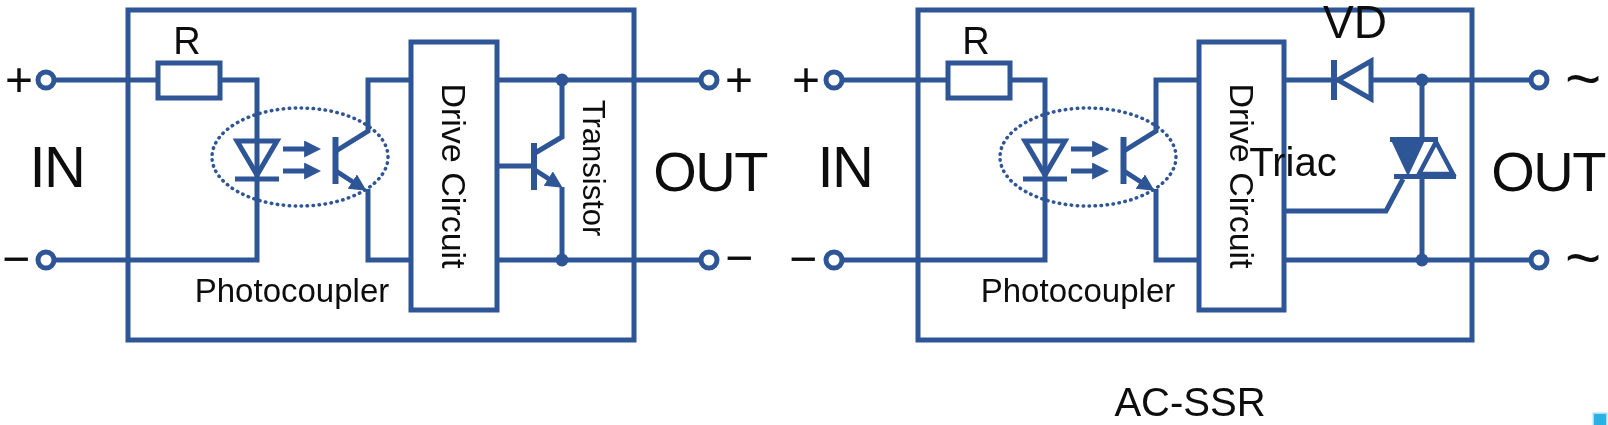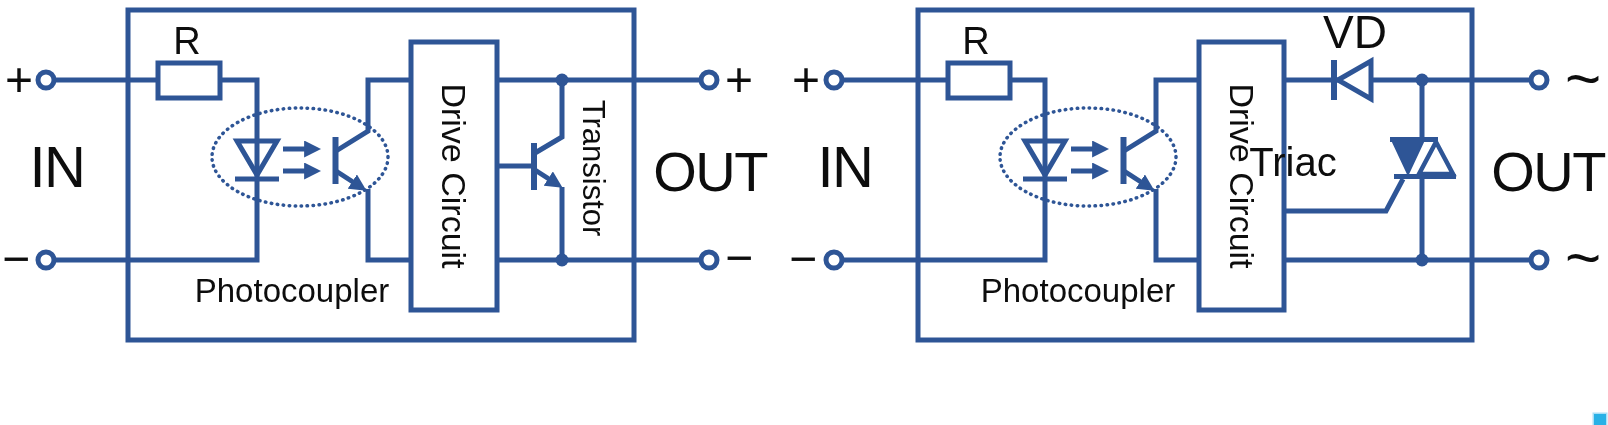--- a/index.html
+++ b/index.html
@@ -170,20 +170,21 @@
   <div class="lbl" style="left:739px;top:80px;font-size:48px;">+</div>
   <div class="lbl tight" style="left:710px;top:172px;font-size:56px;">OUT</div>
   <div class="lbl" style="left:739px;top:258px;font-size:48px;">−</div>
 
   <div class="lbl" style="left:806px;top:80px;font-size:48px;">+</div>
   <div class="lbl tight" style="left:845px;top:167px;font-size:58px;">IN</div>
   <div class="lbl" style="left:803px;top:259px;font-size:48px;">−</div>
   <div class="lbl" style="left:976px;top:41px;font-size:38px;">R</div>
   <div class="lbl" style="left:1078px;top:290px;font-size:33px;">Photocoupler</div>
   <div class="lbl rot" style="left:1242px;top:176px;font-size:34px;">Drive Circuit</div>
-  <div class="lbl" style="left:1355px;top:32px;font-size:46px;">VD</div>
+  <div class="lbl" style="left:1355px;top:22px;font-size:46px;">VD</div>
   <div class="lbl" style="left:1293px;top:162px;font-size:40px;">Triac</div>
   <div class="lbl tight" style="left:1548px;top:172px;font-size:56px;">OUT</div>
   <div class="lbl" style="left:1583px;top:79px;font-size:62px;">~</div>
   <div class="lbl" style="left:1583px;top:258px;font-size:62px;">~</div>
+  <div class="lbl" style="left:1190px;top:402px;font-size:40px;">AC-SSR</div>
 
   <div class="corner-marker"></div>
 </div>
 
 </body></html>

